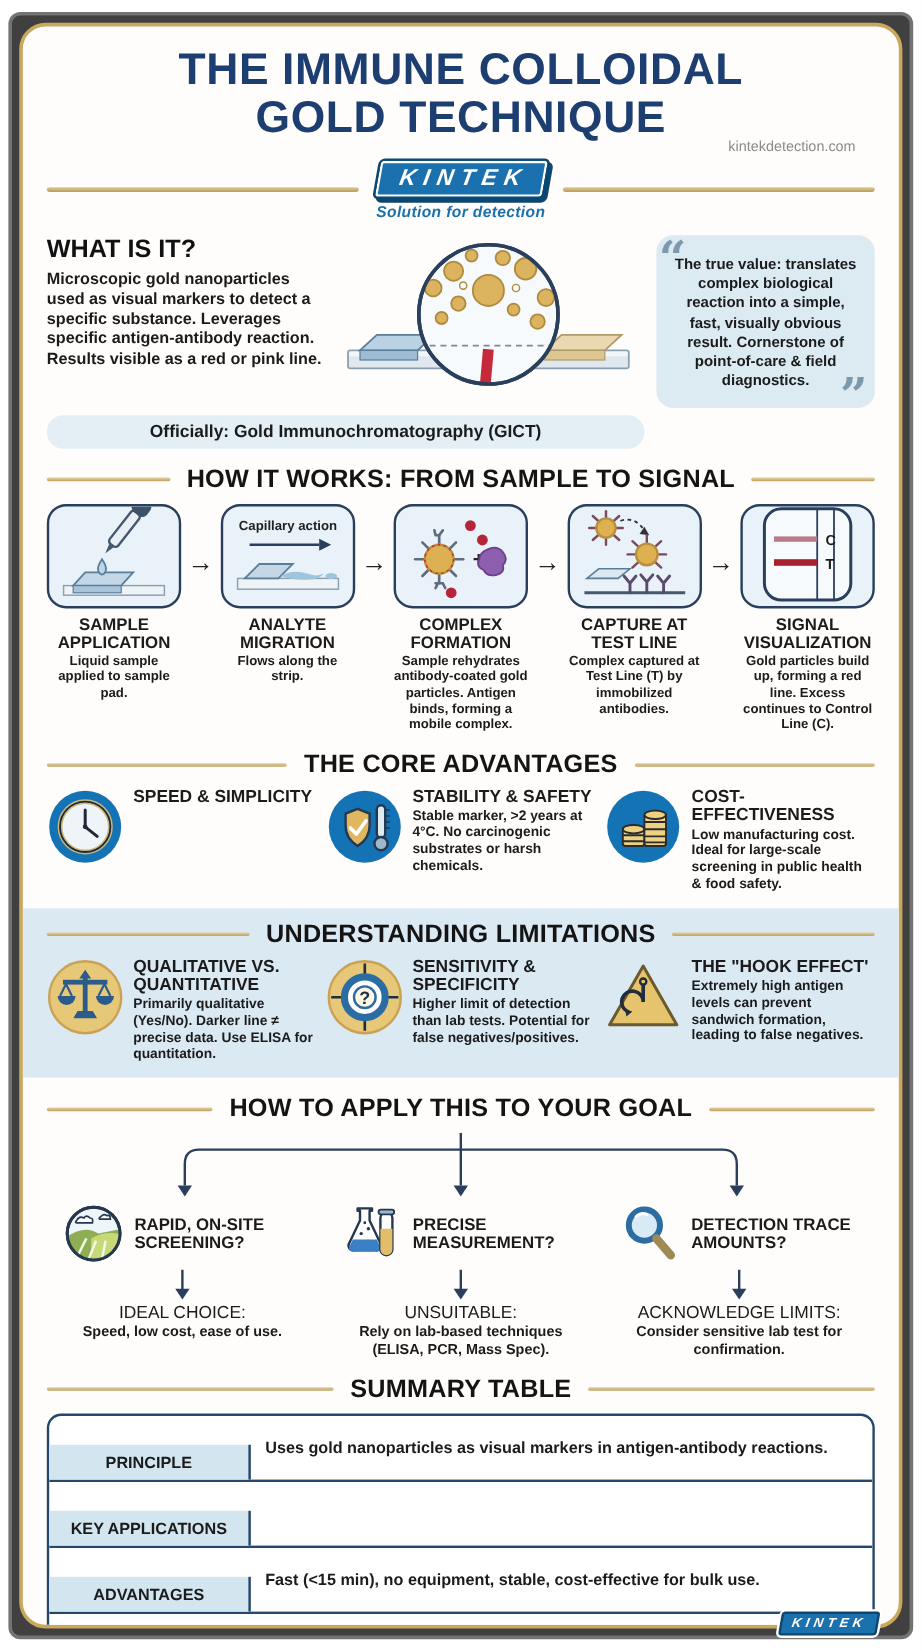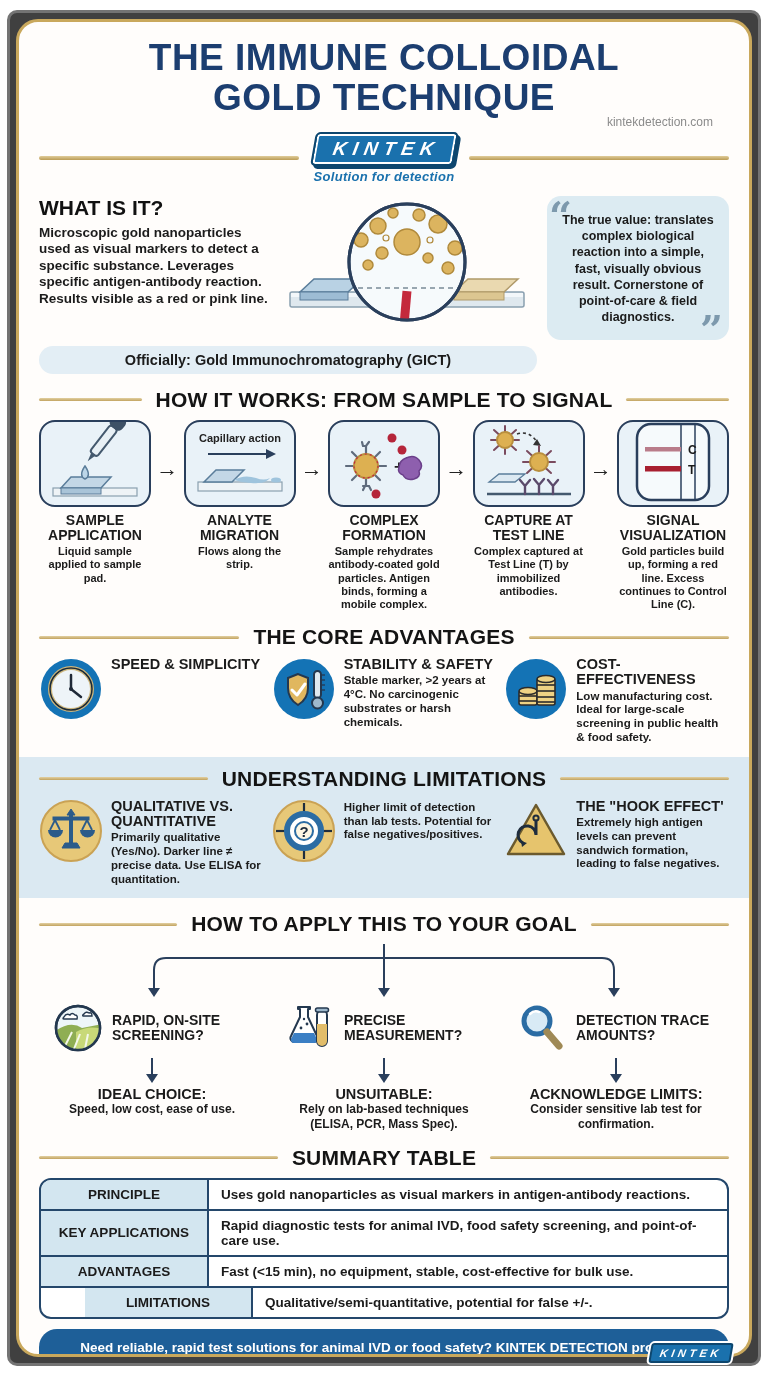--- a/index.html
+++ b/index.html
@@ -61,28 +61,28 @@
   .trio-desc{ font-size:11.5px; font-weight:600; line-height:1.2; margin-top:2px; }
   .limits-band{ background:#dbe9f2; margin:12px -20px 0; padding:2px 20px 12px; }
   .limits-band .sec-head{ margin-top:8px; }
   
   .connector{ display:block; margin:0 auto; }
   .goals{ display:grid; grid-template-columns:1fr 1fr 1fr; gap:6px; }
   .goal{ display:flex; flex-direction:column; align-items:center; }
   .goal-q{ display:flex; align-items:center; gap:8px; }
   .goal-q .q{ font-size:14px; font-weight:800; line-height:1.1; max-width:140px; }
   .mini-arrow{ margin:4px 0 2px; }
-  .ans-title{ font-size:14.5px; font-weight:700; text-align:center; }
+  .ans-title{ font-size:14.5px; font-weight:400; text-align:center; }
   .ans{ font-size:12px; font-weight:600; text-align:center; line-height:1.22; max-width:210px; }
   
   .sum-table{ border:2.5px solid #24476b; border-radius:12px; overflow:hidden; background:#fff; }
   .sum-row{ display:grid; grid-template-columns:168px 1fr; border-bottom:2px solid #24476b; }
   .sum-row:last-child{ border-bottom:none;padding-left:44px; }
   .sum-label{ background:#d3e6f0; border-right:2px solid #24476b; display:flex; align-items:center; justify-content:center;
-    font-weight:800; font-size:13.5px; padding:7px 6px; text-align:center;}
+    font-weight:800; font-size:13.5px; padding:7px 6px; text-align:center;margin-top:24px;}
   .sum-value{ padding:7px 12px; font-size:13.5px; font-weight:600; display:flex; align-items:center; }
   
   .footer-box{ margin-top:10px; background:#1e5f98; border-radius:18px; color:#fff; text-align:center;
     padding:10px 28px; font-size:13.5px; font-weight:600; line-height:1.35; }
   .footer-box b{ font-weight:800; }
   .kintek-mini{ position:absolute; right:26px; bottom:0px; background:#1a71ad; border:2px solid #0d466e; color:#fff;
     font-weight:800; font-style:italic; letter-spacing:3.5px; font-size:11px; padding:2px 8px; border-radius:3px;
     transform:skew(-10deg); box-shadow:0 0 0 2px #fff; z-index:5; }
 </style>
 </head>
@@ -384,20 +384,21 @@
                 <line x1="32" y1="4" x2="32" y2="14"></line>
                 <line x1="32" y1="50" x2="32" y2="60"></line>
                 <line x1="4" y1="32" x2="14" y2="32"></line>
                 <line x1="50" y1="32" x2="60" y2="32"></line>
               </g>
           <circle cx="32" cy="32" r="17" fill="#fff" stroke="#2b6ca3" stroke-width="6"></circle>
           <circle cx="32" cy="32" r="9" fill="#fdf6e3" stroke="#2b6ca3" stroke-width="2"></circle>
           <text x="32" y="38" text-anchor="middle" font-size="15" font-weight="800" fill="#1f2d3d">?</text>
         </svg>
         <div>
+          <div class="trio-title">SENSITIVITY &amp; SPECIFICITY</div>
           <div class="trio-desc">Higher limit of detection than lab tests. Potential for false negatives/positives.</div>
         </div>
       </div>
       <div class="trio-item">
         <svg class="trio-icon" width="64" height="64" viewBox="0 0 64 64">
           <path d="M32 6 L60 55 H4 Z" fill="#e6c46d" stroke="#6b5a2e" stroke-width="2.5" stroke-linejoin="round"></path>
           <circle cx="32" cy="19" r="2.6" fill="none" stroke="#1f2d3d" stroke-width="2"></circle>
           <path d="M32 22 V36 a9 9 0 1 0 -13 8" fill="none" stroke="#1f2d3d" stroke-width="3" stroke-linecap="round"></path>
           <polygon points="17,42 23,44 18,48" fill="#1f2d3d"></polygon>
         </svg>
@@ -501,21 +502,20 @@
     <div class="t">SUMMARY TABLE</div>
     <div class="gl"></div>
   </div>
   <div class="sum-table">
     <div class="sum-row">
       <div class="sum-label">PRINCIPLE</div>
       <div class="sum-value">Uses gold nanoparticles as visual markers in antigen-antibody reactions.</div>
     </div>
     <div class="sum-row">
       <div class="sum-label">KEY APPLICATIONS</div>
-      <div class="sum-value">Rapid diagnostic tests for animal IVD, food safety screening, and point-of-care use.</div>
     </div>
     <div class="sum-row">
       <div class="sum-label">ADVANTAGES</div>
       <div class="sum-value">Fast (&lt;15 min), no equipment, stable, cost-effective for bulk use.</div>
     </div>
     <div class="sum-row">
       <div class="sum-label">LIMITATIONS</div>
       <div class="sum-value">Qualitative/semi-quantitative, potential for false +/-.</div>
     </div>
   </div>

